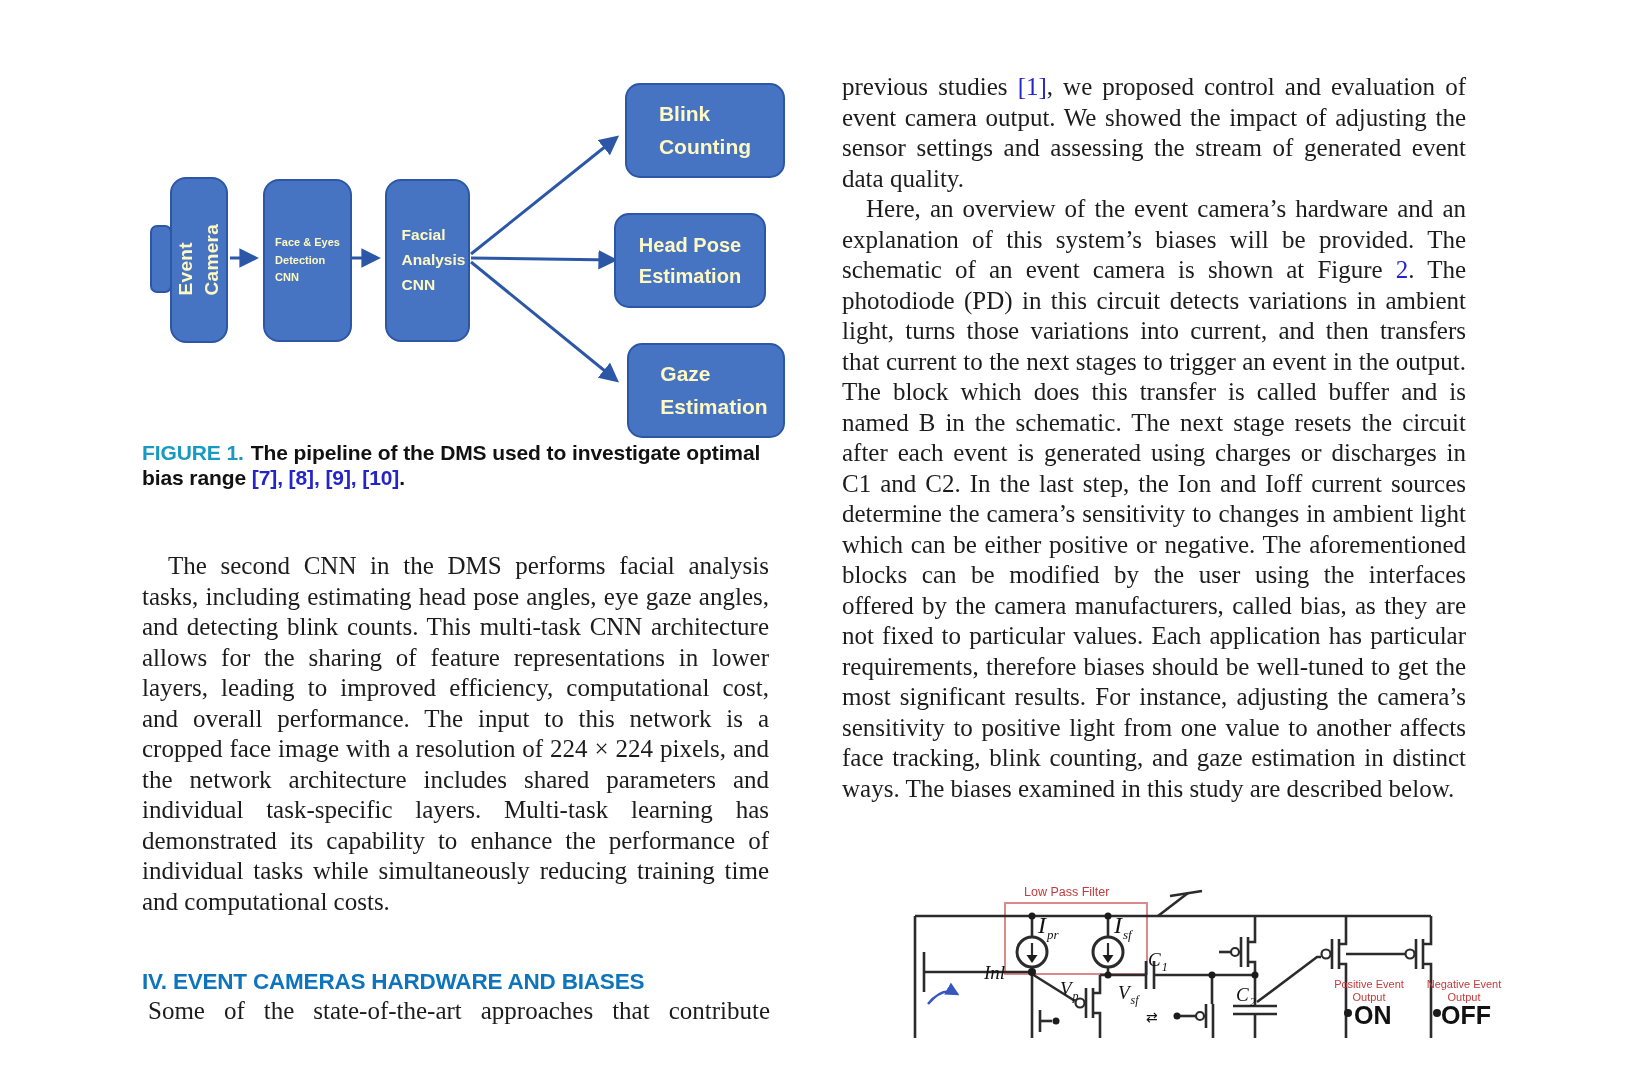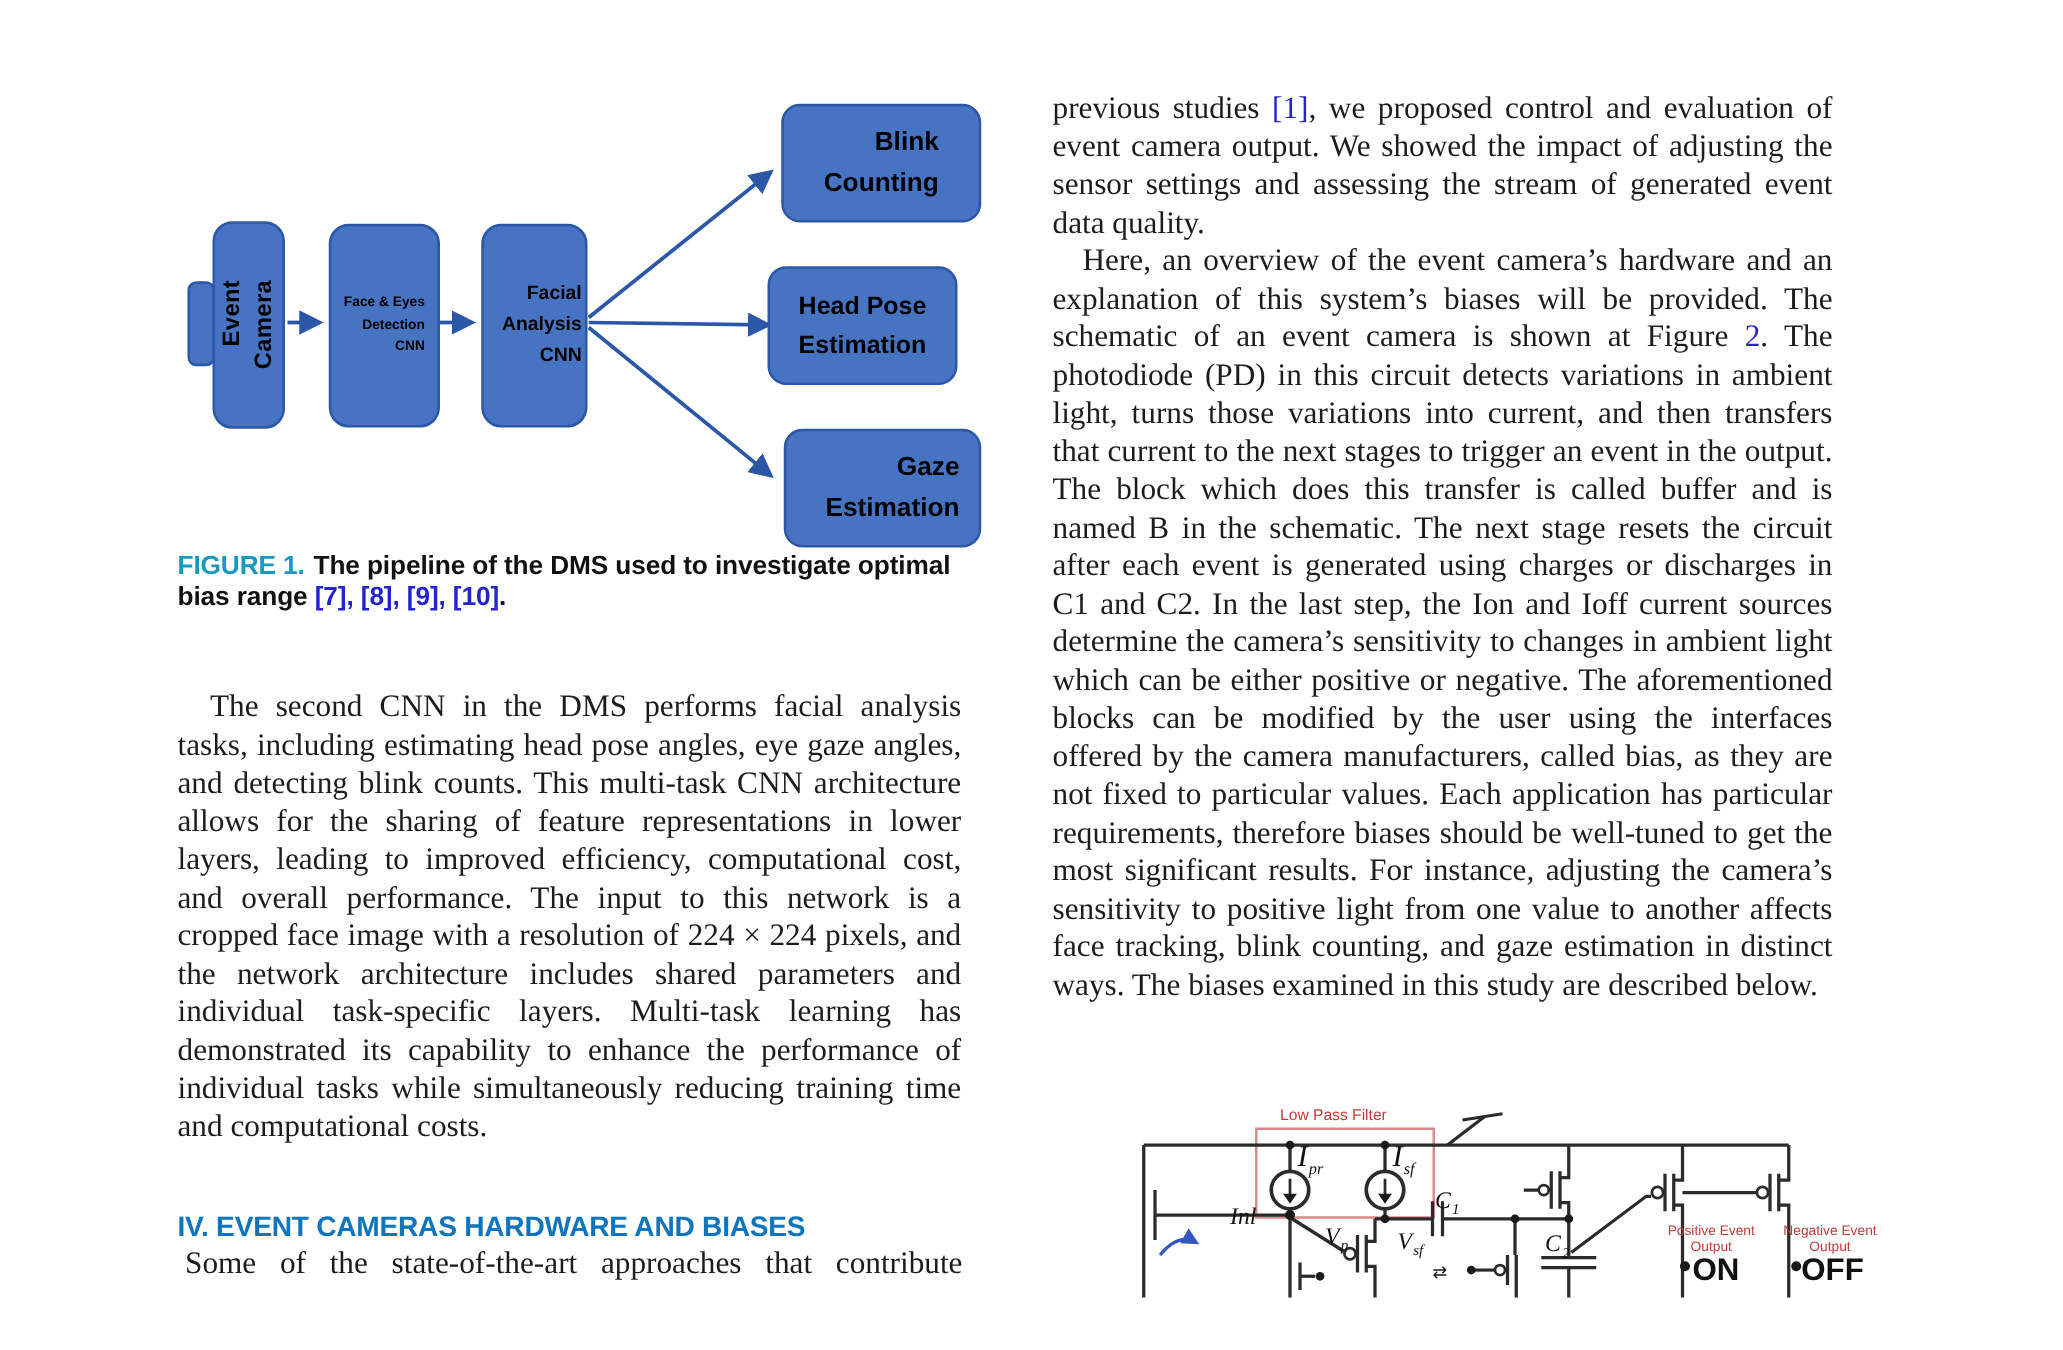--- a/index.html
+++ b/index.html
@@ -5,22 +5,22 @@
   html,body { margin:0; padding:0; background:#ffffff; }
   body { width:1650px; height:1080px; position:relative; overflow:hidden;
          font-family:"Liberation Serif", serif; }
 
   
   .fig1 { position:absolute; left:150px; top:83px; width:637px; height:357px; }
   .fig1 svg.arrows { position:absolute; left:0; top:0; width:637px; height:357px; }
   .node { position:absolute; background:#4673C2; border:2.5px solid #2C57A7;
           border-radius:15px; box-sizing:border-box;
           display:flex; align-items:center; justify-content:center;
-          color:#000000; font-family:"Liberation Sans", sans-serif; font-weight:700;
-          text-align:right; }
+          color:#fef9c3; font-family:"Liberation Sans", sans-serif; font-weight:700;
+          text-align:left; }
   .node .lbl { white-space:pre-line; }
   #n-tab   { left:0;     top:142px; width:22px;  height:68px;  border-radius:7px; }
   #n-event { left:20px;  top:94px;  width:58px;  height:166px; border-radius:16px; }
   #n-event .lbl { transform:rotate(-90deg); width:160px; font-size:19px; line-height:1.35; letter-spacing:.3px; }
   #n-det   { left:113px; top:96px;  width:89px;  height:163px; font-size:11px; line-height:1.6; border-radius:16px; }
   #n-ana   { left:235px; top:96px;  width:85px;  height:163px; font-size:15.5px; line-height:1.6; border-radius:16px;padding-left:12px; }
   #n-blink { left:475px; top:0;     width:160px; height:95px;  font-size:21px; line-height:1.55; }
   #n-head  { left:464px; top:130px; width:152px; height:95px;  font-size:20px; line-height:1.55; }
   #n-gaze  { left:477px; top:260px; width:158px; height:95px;  font-size:21px; line-height:1.55;padding-left:16px; }
 

